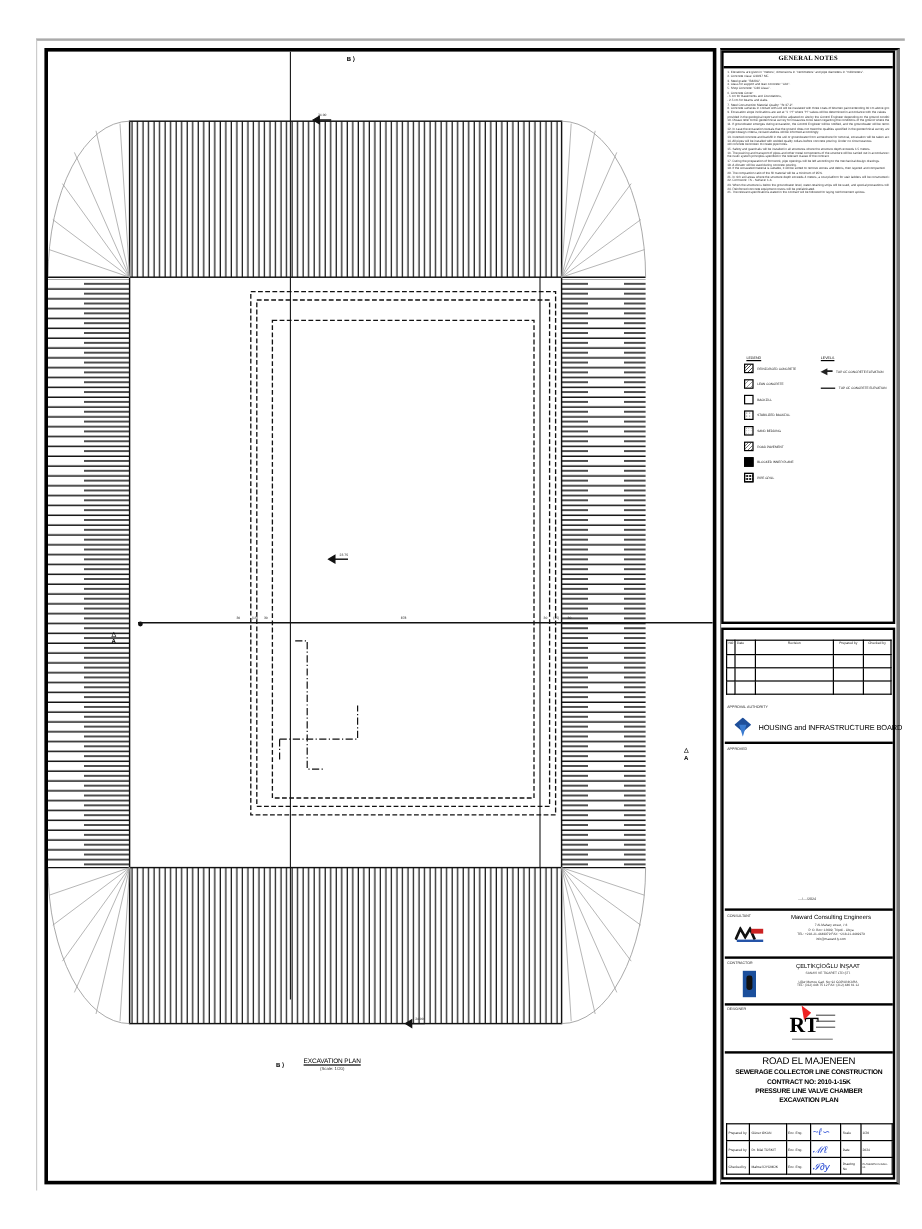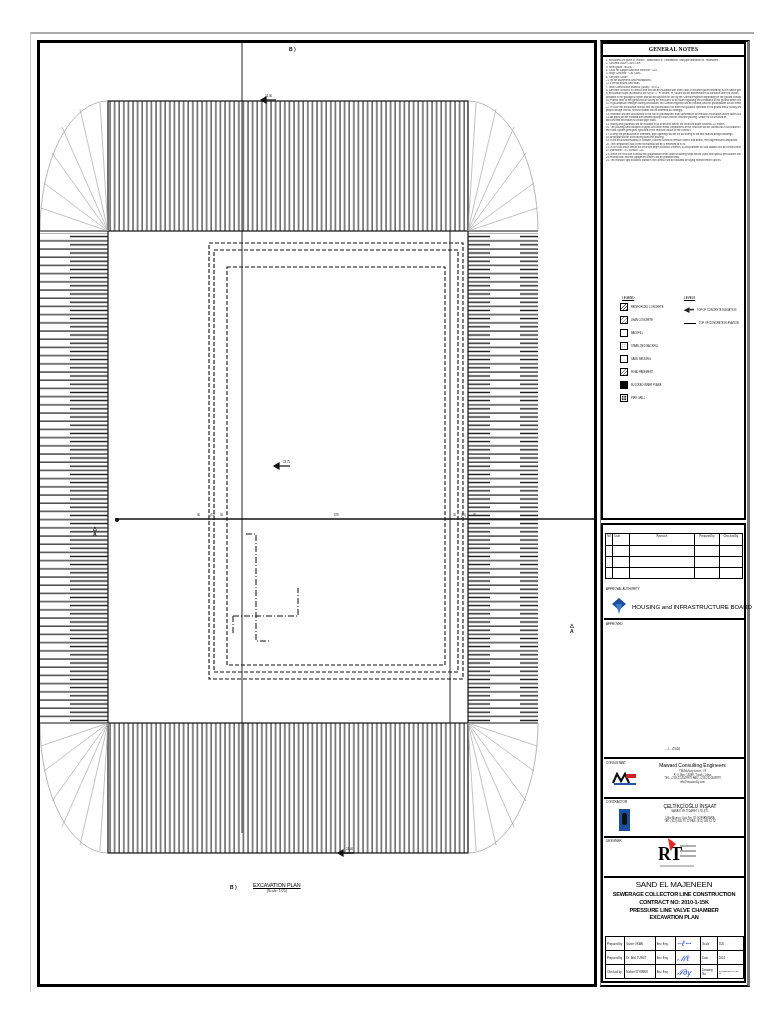--- a/index.html
+++ b/index.html
@@ -332,21 +332,21 @@
     <polygon points="12,0 20,6 14,12" fill="#e22"></polygon>
     <line x1="24" y1="8" x2="40" y2="8" stroke="#333" stroke-width="0.8"></line>
     <line x1="24" y1="13" x2="40" y2="13" stroke="#333" stroke-width="0.8"></line>
     <line x1="24" y1="18" x2="40" y2="18" stroke="#333" stroke-width="0.8"></line>
     <line x1="4" y1="28" x2="38" y2="28" stroke="#333" stroke-width="0.6"></line>
   </svg>
 </div>
 
 <div class="hline" style="top:876px;"></div>
 <div class="proj">
-  <div class="p1">SAND EL MAJENEEN</div>
+  <div class="p1">ROAD EL MAJENEEN</div>
   <div class="p2">SEWERAGE COLLECTOR LINE CONSTRUCTION</div>
   <div class="p2">CONTRACT NO: 2010-1-15K</div>
   <div class="p2">PRESSURE LINE VALVE CHAMBER</div>
   <div class="p2" style="line-height:6px">EXCAVATION PLAN</div>
 </div>
 
 <div class="sig">
   <table>
     <tbody>
         <tr>

